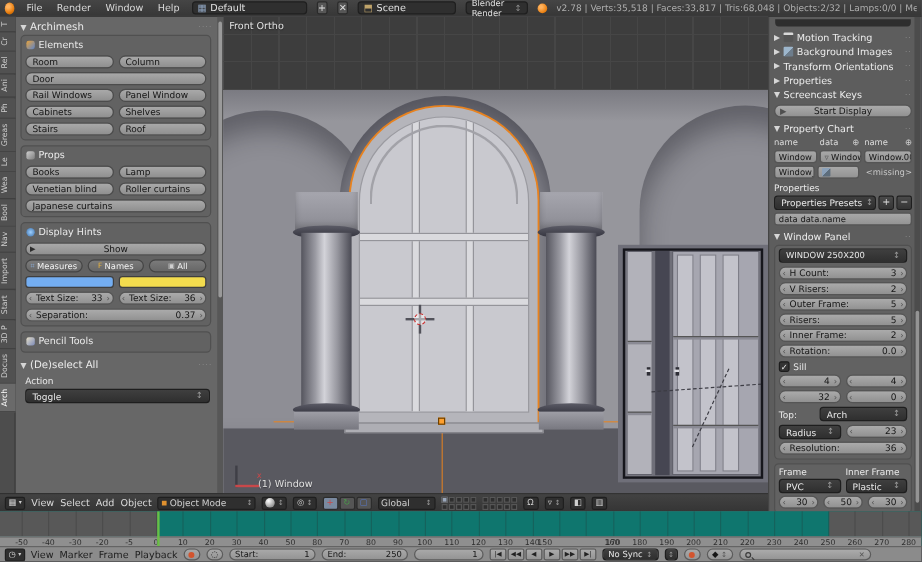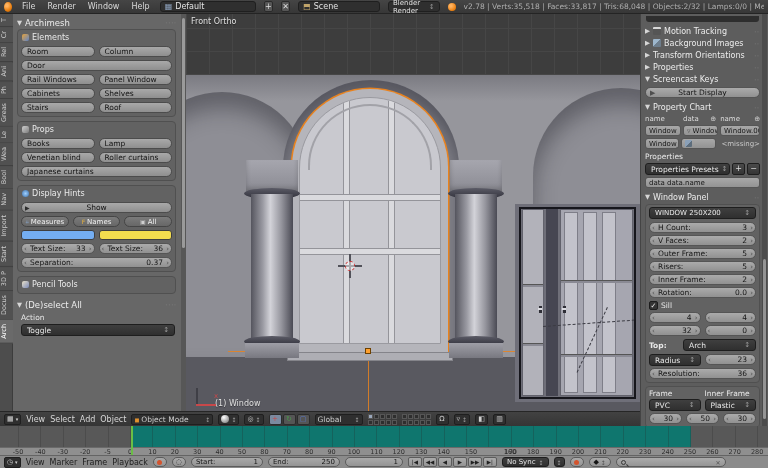--- a/index.html
+++ b/index.html
@@ -601,21 +601,21 @@
           <div class="pill">
             <span class="la">‹</span>
             <span class="lab">H Count:</span>
             <span class="val">3</span>
             <span class="ra">›</span>
           </div>
         </div>
       <div class="row" style="margin-top:2px;">
           <div class="pill">
             <span class="la">‹</span>
-            <span class="lab">V Faces:</span>
+            <span class="lab">V Risers:</span>
             <span class="val">2</span>
             <span class="ra">›</span>
           </div>
         </div>
       <div class="row" style="margin-top:2px;">
           <div class="pill">
             <span class="la">‹</span>
             <span class="lab">Outer Frame:</span>
             <span class="val">5</span>
             <span class="ra">›</span>
@@ -669,21 +669,21 @@
             <span class="lab" style="text-align:right;">32</span>
             <span class="ra">›</span>
           </div>
         <div class="pill">
             <span class="la">‹</span>
             <span class="lab" style="text-align:right;">0</span>
             <span class="ra">›</span>
           </div>
       </div>
       <div class="row" style="margin-top:3px; align-items:center;">
-        <span class="lbl-light" style="width:30px;font-weight:bold;">Top:</span>
+        <span class="lbl-light" style="width:30px;">Top:</span>
         <div class="dd" style="flex:1;">
           <span>Arch</span>
             <span class="arr">↕</span>
         </div>
       </div>
       <div class="row" style="margin-top:3px;">
         <div class="dd" style="width:52px;">
           <span>Radius</span>
             <span class="arr">↕</span>
         </div>
@@ -798,21 +798,21 @@
           <span class="ticklabel" style="left: 232px;">50</span>
           <span class="ticklabel" style="left: 254.4px;">80</span>
           <span class="ticklabel" style="left: 276.8px;">70</span>
           <span class="ticklabel" style="left: 299.2px;">80</span>
           <span class="ticklabel" style="left: 321.6px;">90</span>
           <span class="ticklabel" style="left: 344px;">100</span>
           <span class="ticklabel" style="left: 366.4px;">110</span>
           <span class="ticklabel" style="left: 388.8px;">120</span>
           <span class="ticklabel" style="left: 411.2px;">130</span>
           <span class="ticklabel" style="left: 433.6px;">140</span>
-          <span class="ticklabel" style="left: 461px;">150</span>
+          <span class="ticklabel" style="left: 444px;">150</span>
           <span class="ticklabel" style="left: 500px;">160</span>
           <span class="ticklabel" style="left: 500.8px;">170</span>
           <span class="ticklabel" style="left: 523.2px;">180</span>
           <span class="ticklabel" style="left: 545.6px;">190</span>
           <span class="ticklabel" style="left: 568px;">200</span>
           <span class="ticklabel" style="left: 590.4px;">210</span>
           <span class="ticklabel" style="left: 612.8px;">220</span>
           <span class="ticklabel" style="left: 635.2px;">230</span>
           <span class="ticklabel" style="left: 657.6px;">240</span>
           <span class="ticklabel" style="left: 680px;">250</span>

